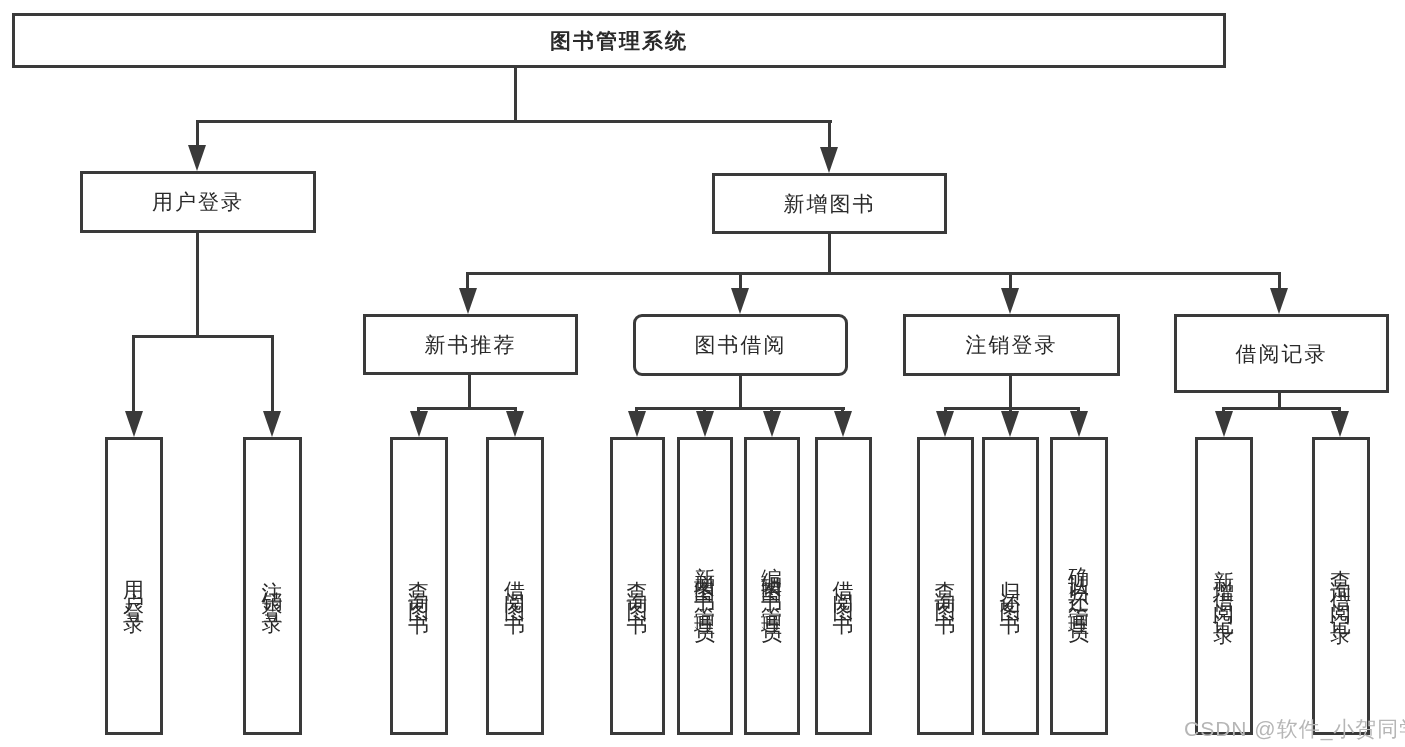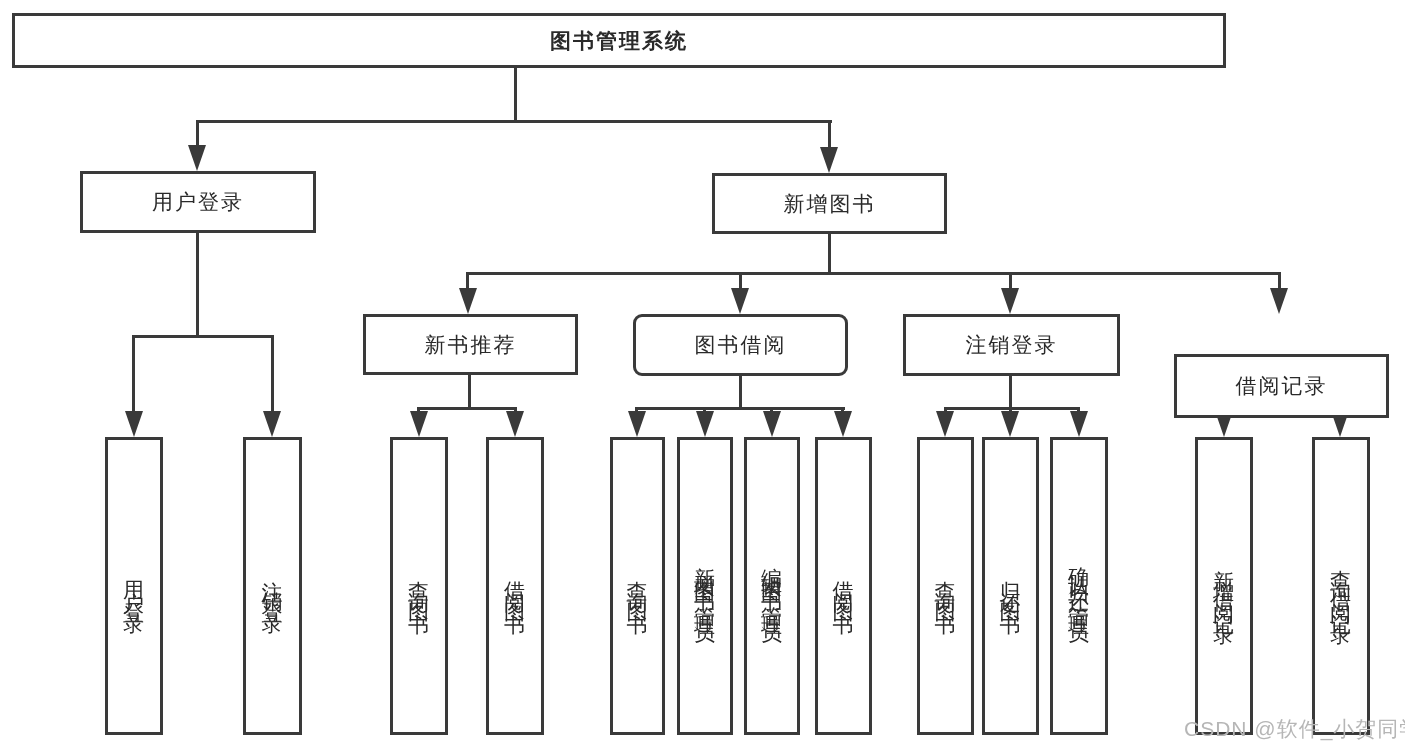--- a/index.html
+++ b/index.html
@@ -113,21 +113,21 @@
 
   <div class="node" style="left:363px;top:314px;width:215px;height:61px;font-family:Liberation Mono, monospace;">
     <span>新书推荐</span>
   </div>
   <div class="node" style="left:633px;top:314px;width:215px;height:62px;border-radius:9px;">
     <span>图书借阅</span>
   </div>
   <div class="node" style="left:903px;top:314px;width:217px;height:62px;">
     <span>注销登录</span>
   </div>
-  <div class="node" style="left:1174px;top:314px;width:215px;height:64px;margin-top:40px;">
+  <div class="node" style="left:1174px;top:314px;width:215px;height:79px;">
     <span>借阅记录</span>
   </div>
 
   <div class="ln" style="left:468px;top:375px;width:3px;height:34px;"></div>
   <div class="ln" style="left:418px;top:407px;width:99px;height:3px;"></div>
   <div class="ln" style="left:417px;top:407px;width:3px;height:12px;"></div>
   <div class="ahead" style="left:410px;top:411px;"></div>
   <div class="ln" style="left:514px;top:407px;width:3px;height:12px;"></div>
   <div class="ahead" style="left:506px;top:411px;"></div>
 

